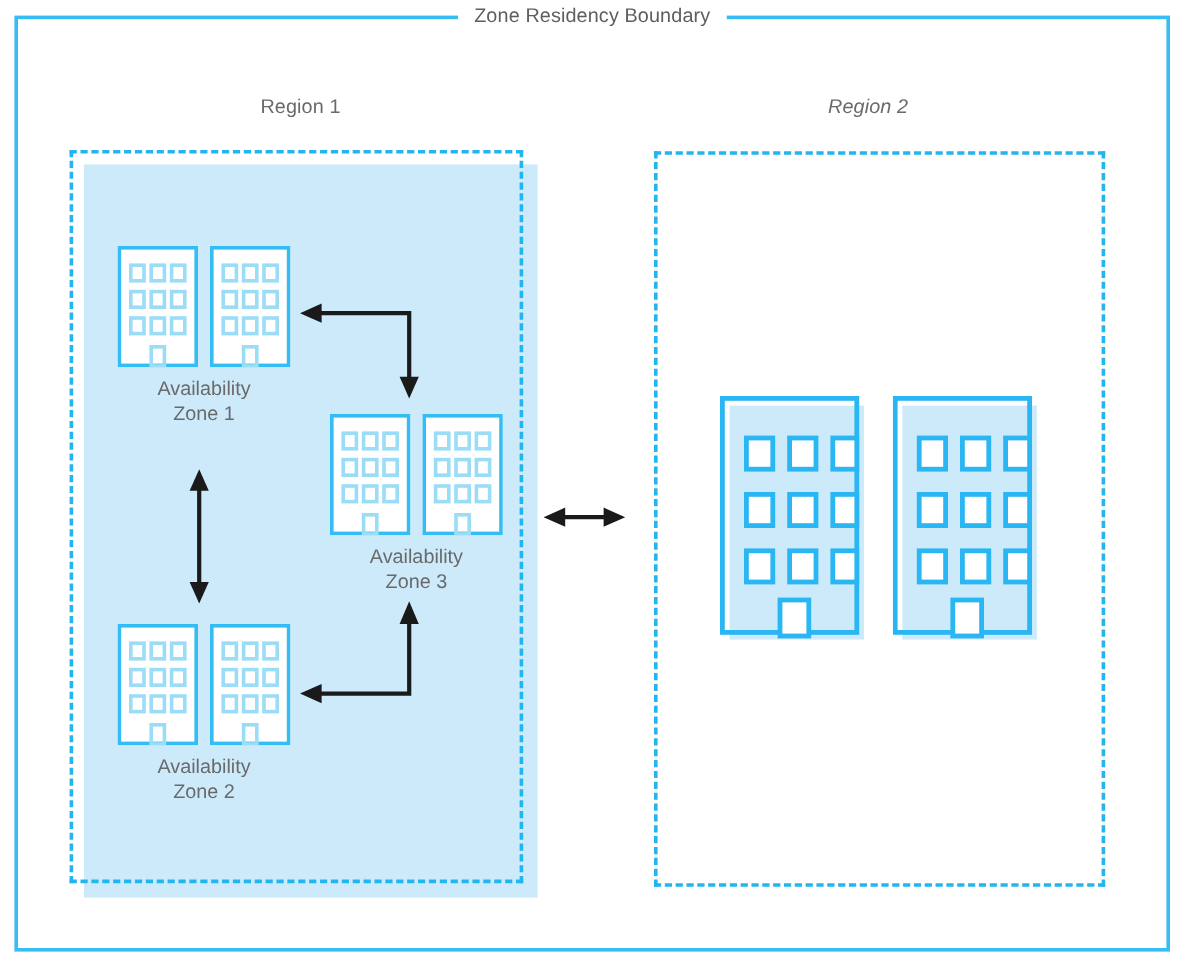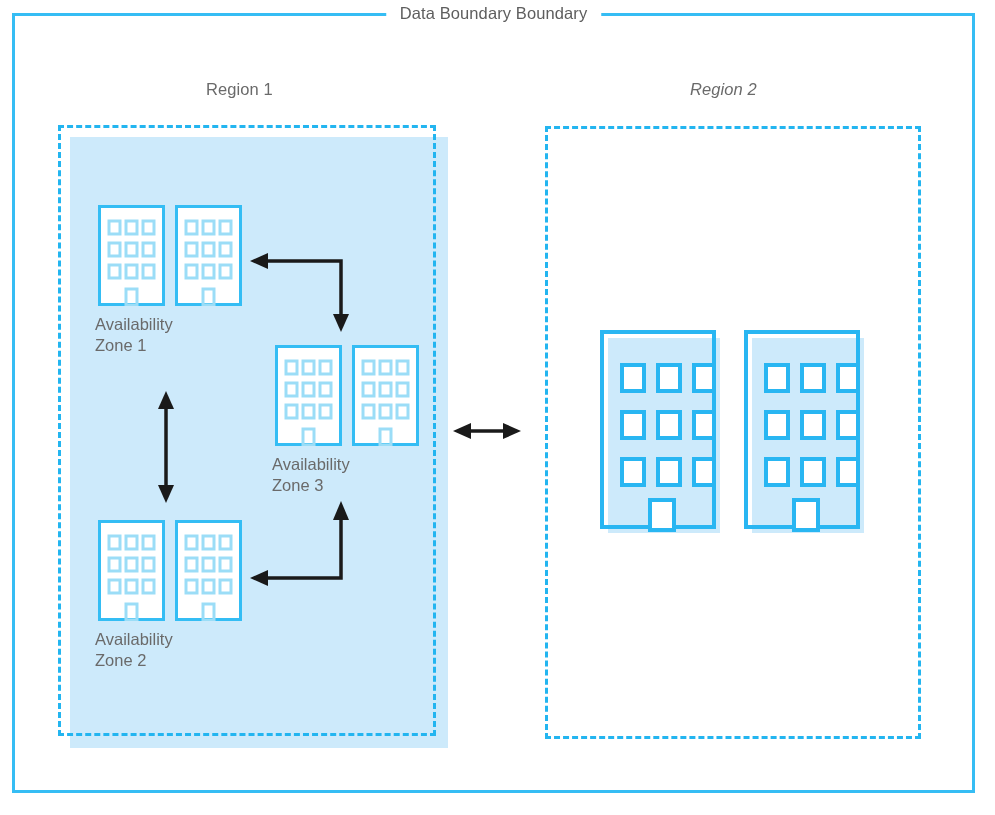--- a/index.html
+++ b/index.html
@@ -39,21 +39,21 @@
   }
 
   
   .region-label {
     position: absolute;
     font-size: 16.5px;
     color: #6a6a6a;
     white-space: nowrap;
     letter-spacing: .1px;
   }
-  #region1-label { left: 206px; top: 80px; }
+  #region1-label { left: 217px; top: 80px; }
   #region2-label { left: 690px; top: 80px; font-style: italic; }
 
   
   #region1-fill {
     position: absolute;
     left: 70px;
     top: 137px;
     width: 378px;
     height: 611px;
     background: #cdeafb;
@@ -81,21 +81,21 @@
 
   
   .az-group { position: absolute; }
   .az-buildings {
     display: flex;
     gap: 10px;
     justify-content: center;
   }
   .az-caption {
     margin-top: 8px;
-    text-align: left;
+    text-align: center;
     font-size: 16.5px;
     line-height: 21px;
     color: #6a6a6a;
     white-space: pre-line;
   }
   #az1 { left: 95px;  top: 205px; width: 150px; }
   #az3 { left: 272px; top: 345px; width: 150px; }
   #az2 { left: 95px;  top: 520px; width: 150px; }
 
   
@@ -115,21 +115,21 @@
   .arrow { position: absolute; }
   #arrow-az1-az3 { left: 248px; top: 246px; }
   #arrow-az2-az3 { left: 248px; top: 496px; }
   #arrow-az1-az2 { left: 150px; top: 390px; }
   #arrow-regions { left: 452px; top: 415px; }
 </style>
 </head>
 <body>
 
 <div id="boundary">
-  <div id="boundary-title">Data Boundary Boundary</div>
+  <div id="boundary-title">Zone Residency Boundary</div>
 </div>
 
 <div id="region1-label" class="region-label">Region 1</div>
 <div id="region2-label" class="region-label">Region 2</div>
 
 <div id="region1-fill"></div>
 <div id="region1-dash"></div>
 
 <div id="az1" class="az-group">
   <div class="az-buildings">

